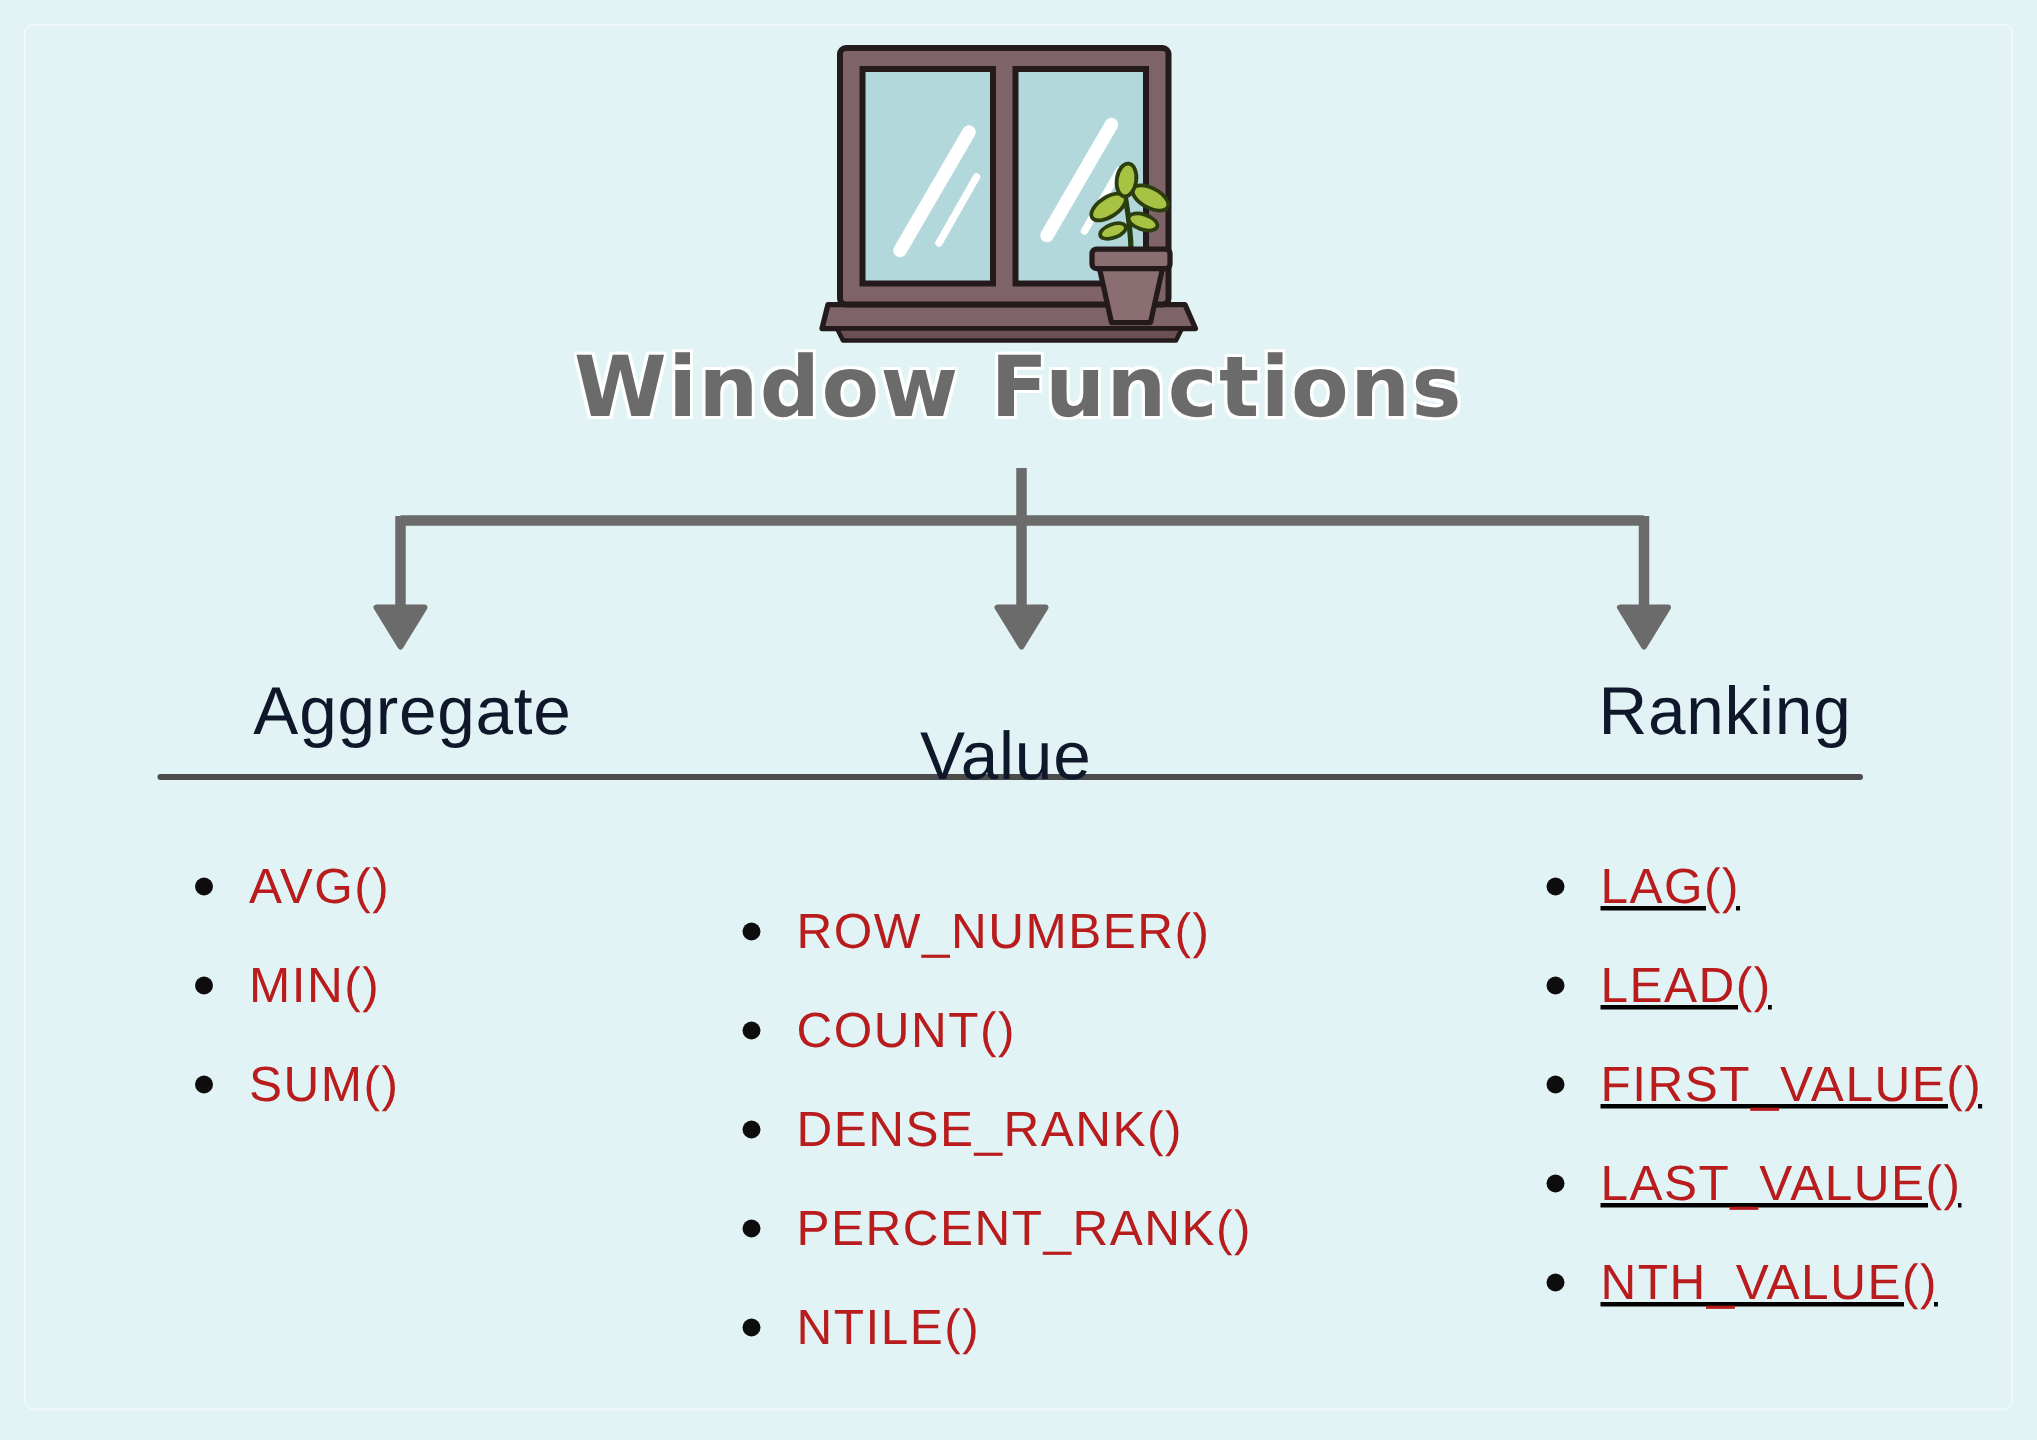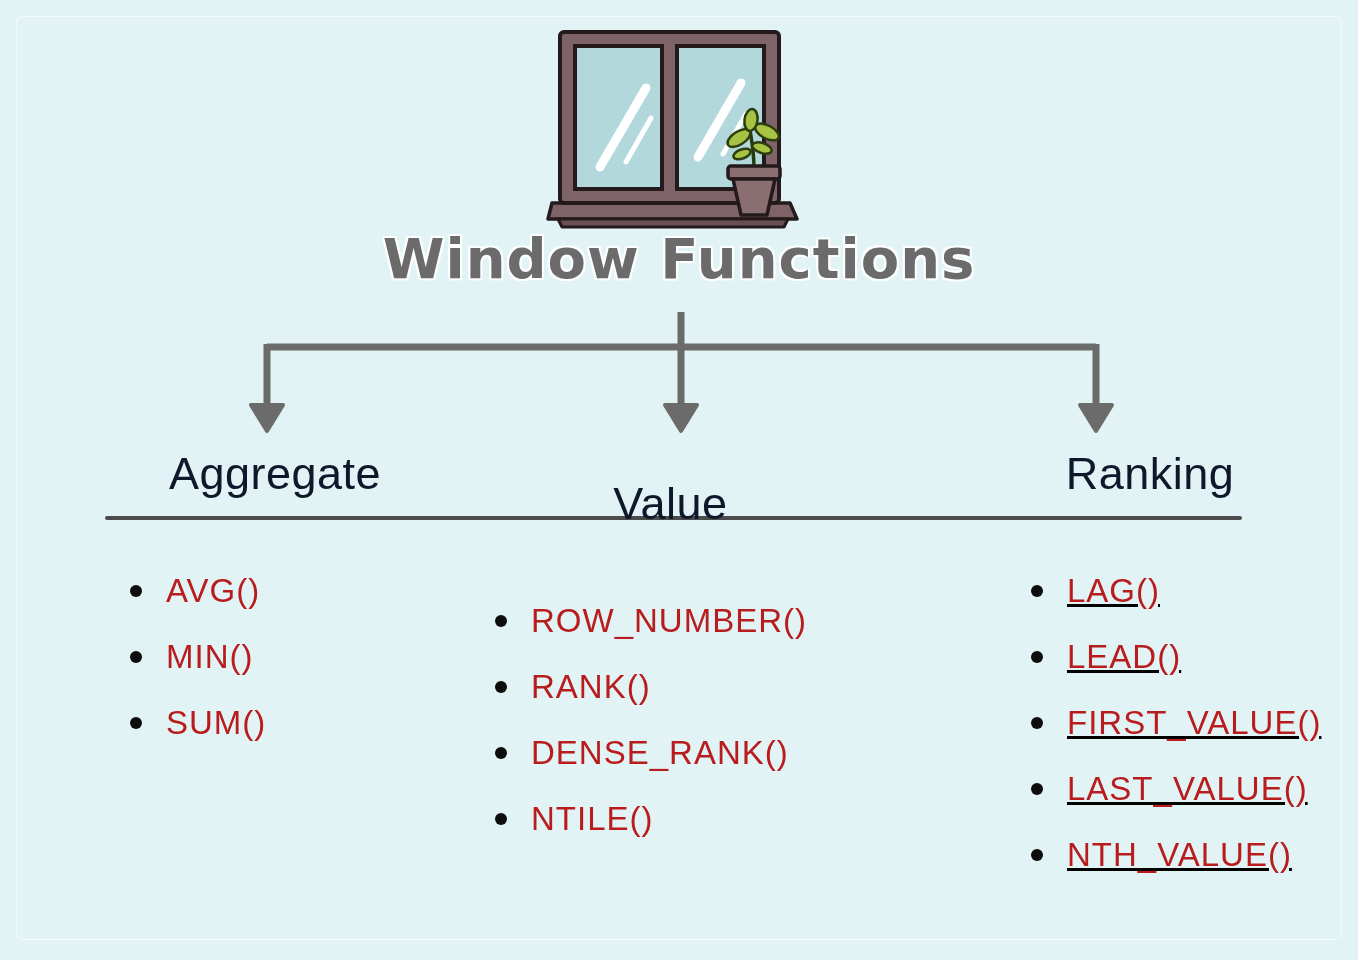--- a/index.html
+++ b/index.html
@@ -162,28 +162,32 @@
     <h2>Value</h2>
     <ul class="fn-list">
 
         <li>
           <span class="dot"></span>
           <span class="fn">ROW_NUMBER()</span>
         </li>
 
         <li>
           <span class="dot"></span>
-          <span class="fn">RANK()</span>
+          <span class="fn">COUNT()</span>
         </li>
 
         <li>
           <span class="dot"></span>
           <span class="fn">DENSE_RANK()</span>
         </li>
 
+        <li>
+          <span class="dot"></span>
+          <span class="fn">PERCENT_RANK()</span>
+        </li>
 
         <li>
           <span class="dot"></span>
           <span class="fn">NTILE()</span>
         </li>
       </ul>
   </section>
 
   <section class="col col-ranking">
     <h2>Ranking</h2>

